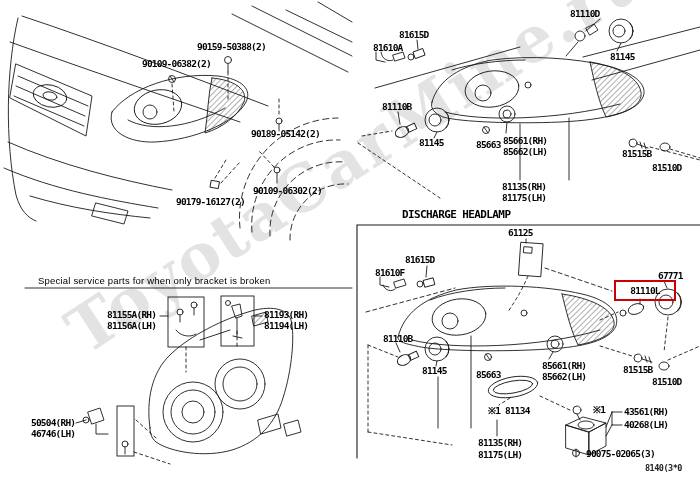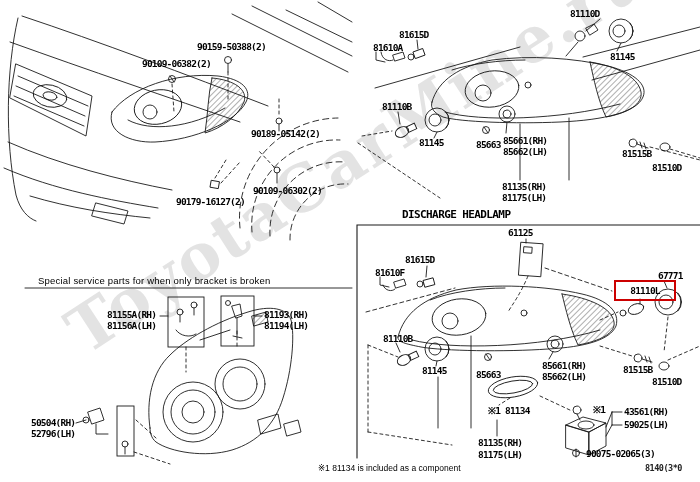--- a/index.html
+++ b/index.html
@@ -303,21 +303,21 @@
   <div class="pn" style="left:502px;top:193px">81175(LH)</div>
   <div class="pn" style="left:622px;top:149px">81515B</div>
   <div class="pn" style="left:652px;top:163px">81510D</div>
 
   <div class="note" style="left:38px;top:275px">Special service parts for when only bracket is broken</div>
   <div class="pn" style="left:107px;top:310px">81155A(RH)</div>
   <div class="pn" style="left:107px;top:321px">81156A(LH)</div>
   <div class="pn" style="left:264px;top:310px">81193(RH)</div>
   <div class="pn" style="left:264px;top:321px">81194(LH)</div>
   <div class="pn" style="left:31px;top:418px">50504(RH)</div>
-  <div class="pn" style="left:31px;top:429px">52796(LH)</div>
+  <div class="pn" style="left:31px;top:429px">46746(LH)</div>
 
   <div class="section-title" style="left:366px;top:208px">DISCHARGE HEADLAMP</div>
   <div class="pn" style="left:508px;top:228px">61125</div>
   <div class="pn" style="left:405px;top:255px">81615D</div>
   <div class="pn" style="left:375px;top:268px">81610F</div>
   <div class="hl-box">
     <span class="pn-in">81110L</span>
   </div>
   <div class="pn" style="left:658px;top:271px">67771</div>
   <div class="pn" style="left:383px;top:334px">81110B</div>
@@ -325,19 +325,18 @@
   <div class="pn" style="left:476px;top:370px">85663</div>
   <div class="pn" style="left:542px;top:361px">85661(RH)</div>
   <div class="pn" style="left:542px;top:372px">85662(LH)</div>
   <div class="pn" style="left:488px;top:406px">※1 81134</div>
   <div class="pn" style="left:478px;top:438px">81135(RH)</div>
   <div class="pn" style="left:478px;top:450px">81175(LH)</div>
   <div class="pn" style="left:623px;top:365px">81515B</div>
   <div class="pn" style="left:652px;top:377px">81510D</div>
   <div class="pn" style="left:593px;top:405px">※1</div>
   <div class="pn" style="left:624px;top:407px">43561(RH)</div>
-  <div class="pn" style="left:624px;top:420px">59025(LH)</div>
+  <div class="pn" style="left:624px;top:420px">40268(LH)</div>
   <div class="pn" style="left:586px;top:449px">90075-02065(3)</div>
 
-  <div class="footnote" style="left:318px;top:463px">※1 81134 is included as a component</div>
   <div class="figcode" style="left:645px;top:463px">8140(3*0</div>
 
 </div>
 
 </body></html>

